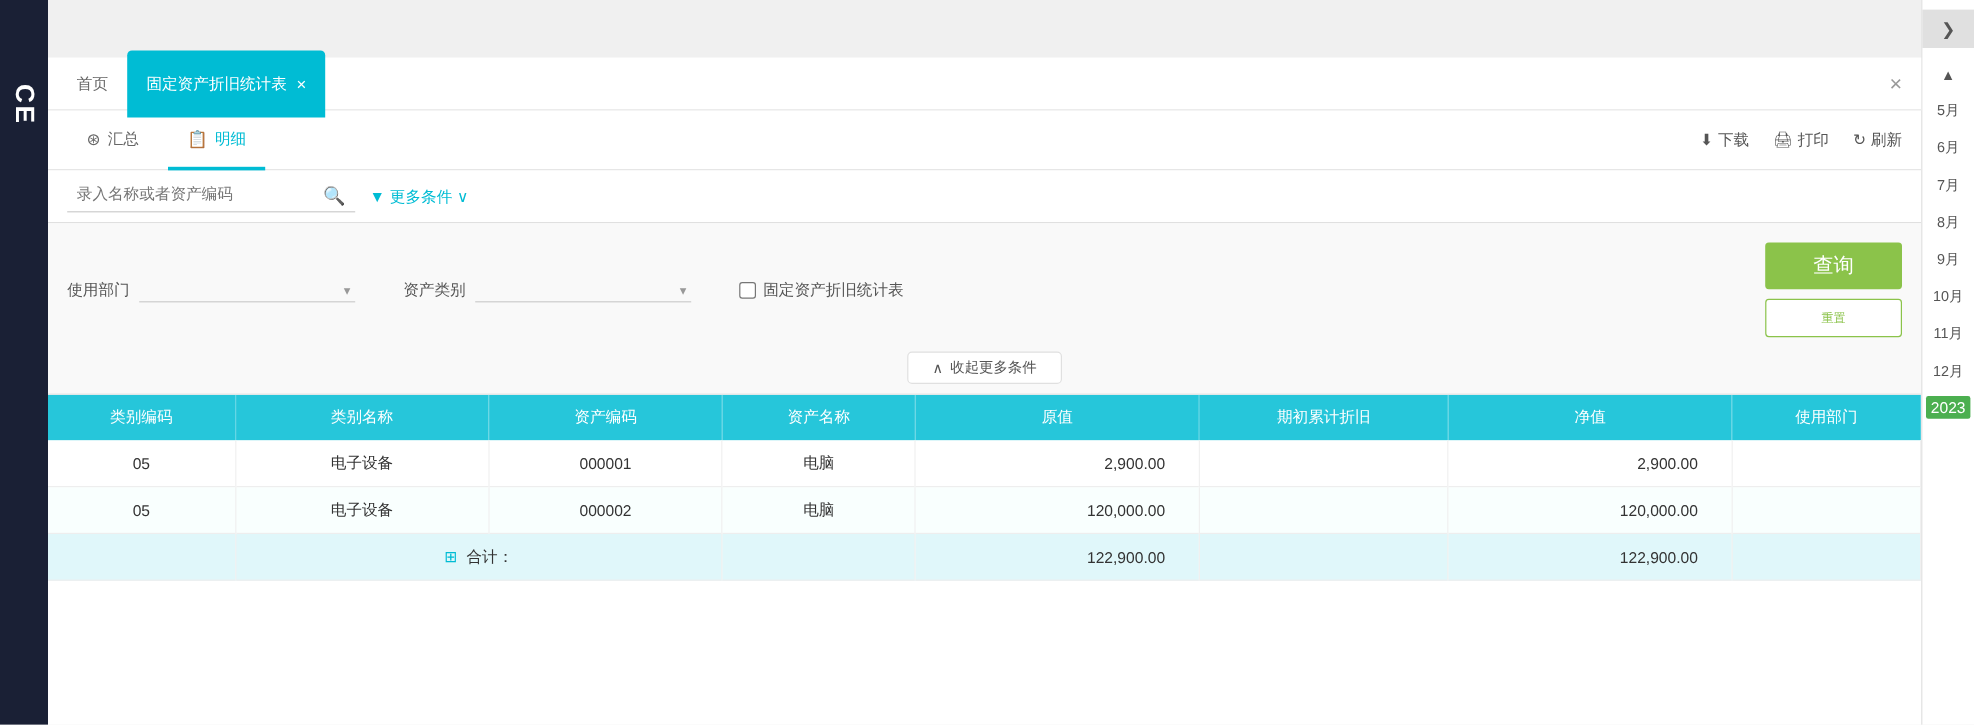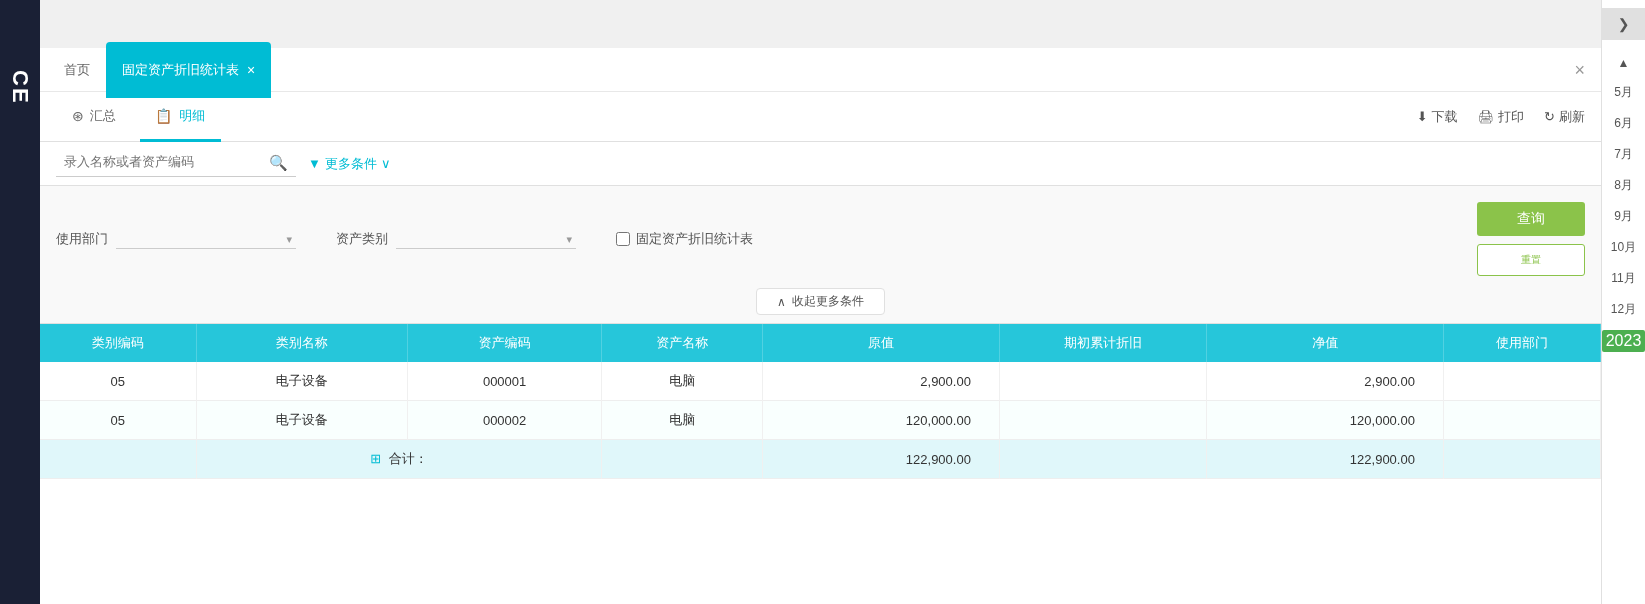--- a/index.html
+++ b/index.html
@@ -234,21 +234,21 @@
       display: flex;
       flex-direction: column;
       gap: 8px;
       margin-left: auto;
     }
     .btn-query {
       background: #8bc34a;
       color: #fff;
       border: none;
       padding: 8px 40px;
-      font-size: 14px;
+      font-size: 17px;
       border-radius: 3px;
       cursor: pointer;
       font-weight: 500;
     }
     .btn-reset {
       background: #fff;
       color: #8bc34a;
       border: 1px solid #8bc34a;
       padding: 8px 40px;
       font-size: 10px;
@@ -343,21 +343,21 @@
       width: 100%;
       text-align: center;
       padding: 6px 0;
       font-size: 12px;
       color: #555;
       cursor: pointer;
     }
     .year-badge {
       background: #4caf50;
       color: #fff;
-      font-size: 16px;
+      font-size: 13px;
       padding: 2px 4px;
       border-radius: 2px;
       margin-top: 4px;
     }
   </style>
 </head>
 <body>
 
 <div class="sidebar-logo">
   <div class="logo-text">CE</div>

